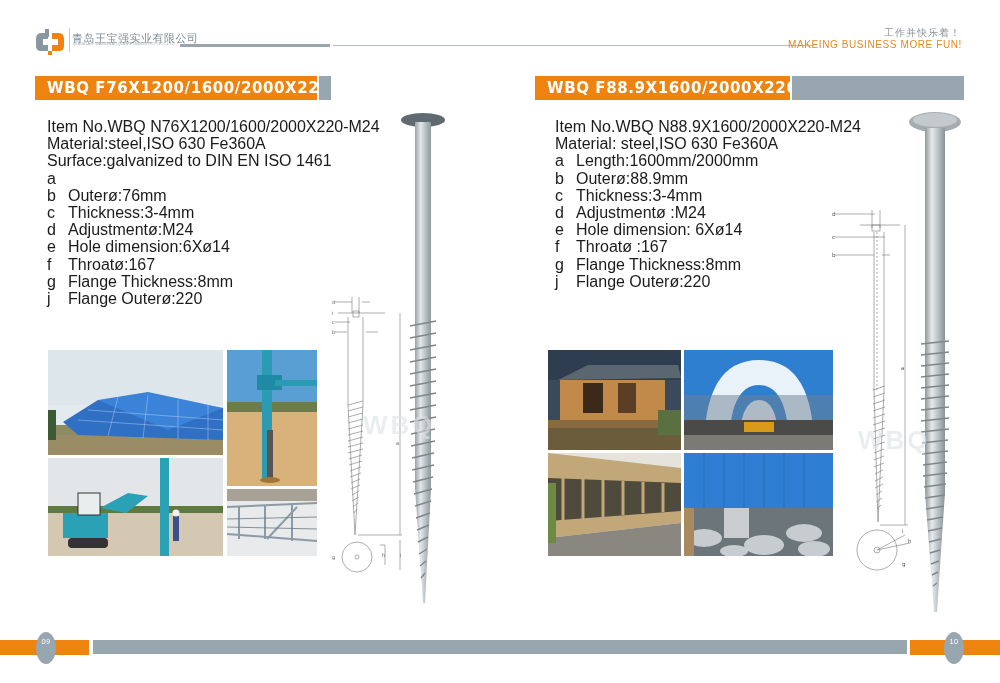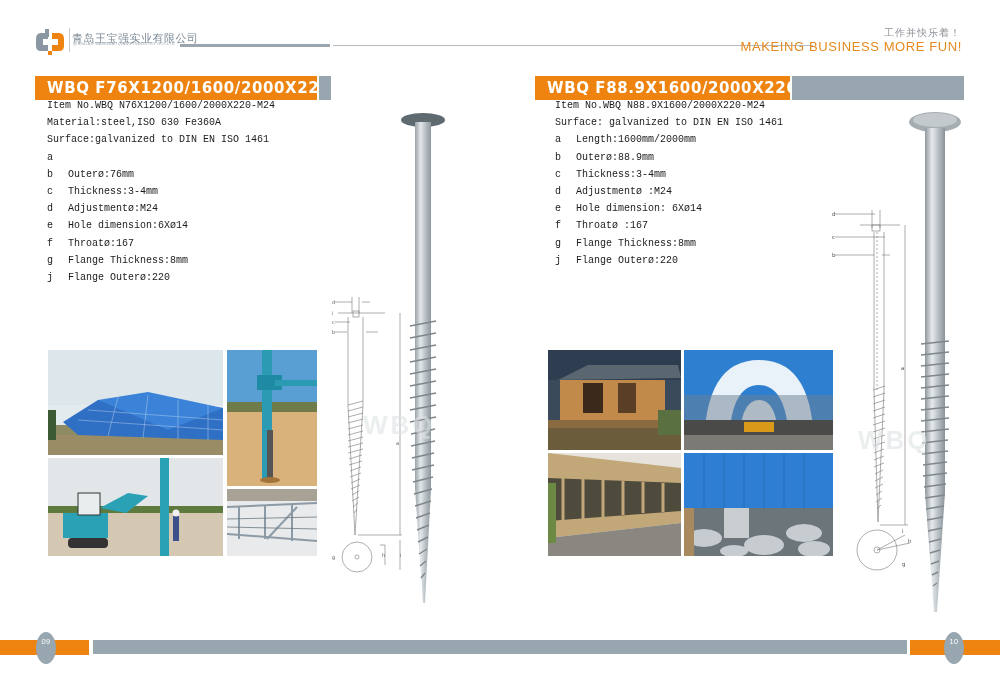--- a/index.html
+++ b/index.html
@@ -7,32 +7,32 @@
   body { position: relative; font-family: "Liberation Sans", "DejaVu Sans", sans-serif; color: #222; }
 
   
   .logo { position: absolute; left: 35px; top: 28px; width: 30px; height: 28px; }
   .logo-div { position: absolute; left: 69px; top: 28px; width: 1px; height: 24px; background: #c8c8c8; }
   .company-cn { position: absolute; left: 72px; top: 31px; font-size: 11px; color: #7c8a95; letter-spacing: 0.5px; white-space: nowrap; }
   .company-en { position: absolute; left: 73px; top: 42px; font-size: 3.8px; color: #98a4ae; letter-spacing: 0.4px; white-space: nowrap; }
   .top-rule-dark { position: absolute; left: 180px; top: 44px; width: 150px; height: 3px; background: #9aa5ae; }
   .top-rule-light { position: absolute; left: 333px; top: 45px; width: 480px; height: 1px; background: #b5bcc2; }
   .slogan-cn { position: absolute; right: 39px; top: 26px; font-size: 10px; color: #8d9299; letter-spacing: 1px; white-space: nowrap; }
-  .slogan-en { position: absolute; right: 38px; top: 39px; font-size: 13px; color: #e58a1f; letter-spacing: 0.6px; white-space: nowrap; }
+  .slogan-en { position: absolute; right: 38px; top: 39px; font-size: 10px; color: #e58a1f; letter-spacing: 0.6px; white-space: nowrap; }
 
   
   .title-bar { position: absolute; top: 76px; height: 24px; background: #ee8310; color: #fff; font-weight: bold; font-size: 15px; line-height: 24px; padding-left: 12px; letter-spacing: 0.6px; white-space: nowrap; font-family: "DejaVu Sans", sans-serif; }
   .title-bar.left { left: 35px; width: 282px; }
   .title-bar.right { left: 535px; width: 255px; }
   .title-gray { position: absolute; top: 76px; height: 24px; background: #97a6af; }
   .title-gray.left { left: 319px; width: 12px; }
   .title-gray.right { left: 792px; width: 172px; }
 
   
-  .specs { position: absolute; top: 97px; font-size: 10px; line-height: 17.2px; color: #1b1b1b; font-family: Liberation Mono, monospace; }
+  .specs { position: absolute; top: 118px; font-size: 16px; line-height: 17.2px; color: #1b1b1b; font-family: Liberation Sans, sans-serif; }
   .specs.left { left: 47px; }
   .specs.right { left: 547px; margin-left: 8px; }
   .spec-line { white-space: nowrap; }
   .spec-row { display: flex; white-space: nowrap; }
   .spec-key { width: 21px; }
 
   
   .photo { position: absolute; overflow: hidden; }
   .photo svg { width: 100%; height: 100%; display: block; }
 
@@ -224,21 +224,21 @@
   </svg>
 </div>
 
 <div style="position:absolute;left:363px;top:410px;font-size:26px;font-weight:bold;color:#dfe3e6;opacity:0.6;letter-spacing:3px;">WBQ</div>
 
 <div class="title-bar right">WBQ  F88.9X1600/2000X220</div>
 <div class="title-gray right"></div>
 
 <div class="specs right">
   <div class="spec-line">Item No.WBQ N88.9X1600/2000X220-M24</div>
-  <div class="spec-line">Surface: galvanized to DIN EN ISO 1461</div>
+  <div class="spec-line">Material: steel,ISO 630 Fe360A</div>
   <div class="spec-row">
       <span class="spec-key">a</span>
       <span>Length:1600mm/2000mm</span>
     </div>
   <div class="spec-row">
       <span class="spec-key">b</span>
       <span>Outerø:88.9mm</span>
     </div>
   <div class="spec-row">
       <span class="spec-key">c</span>

